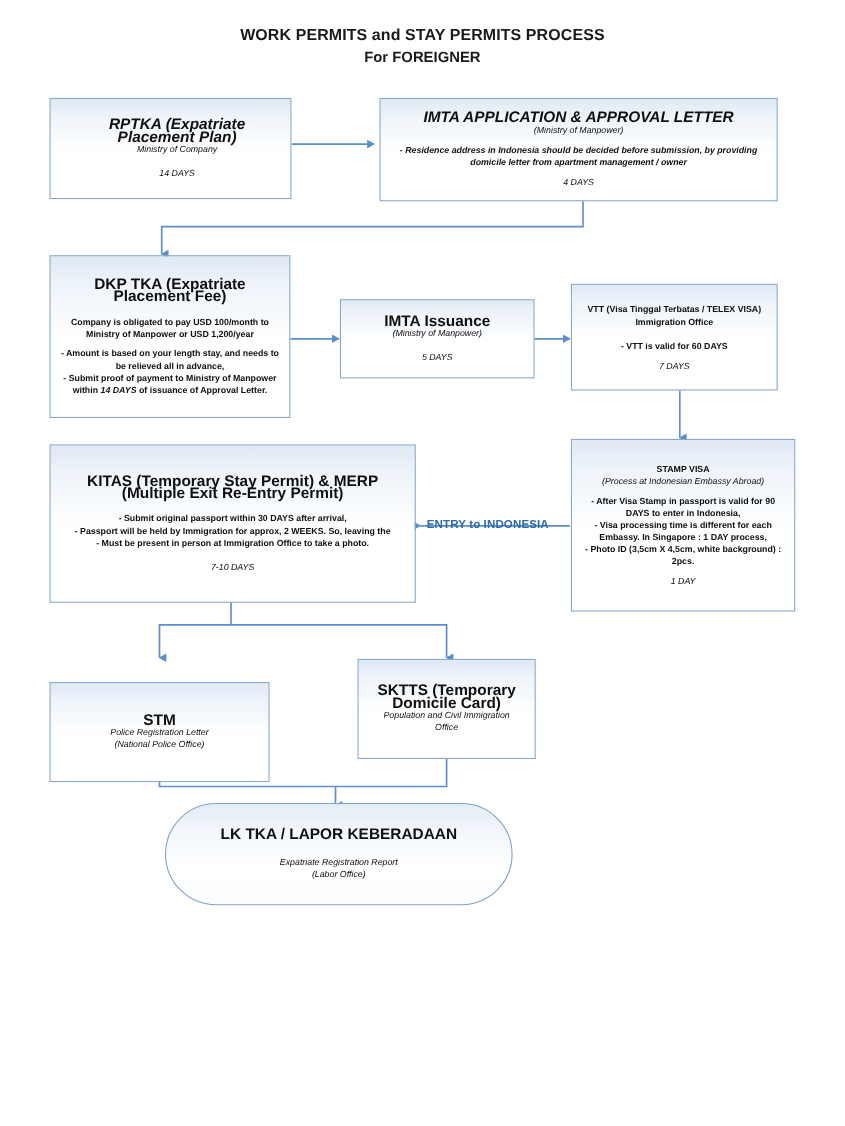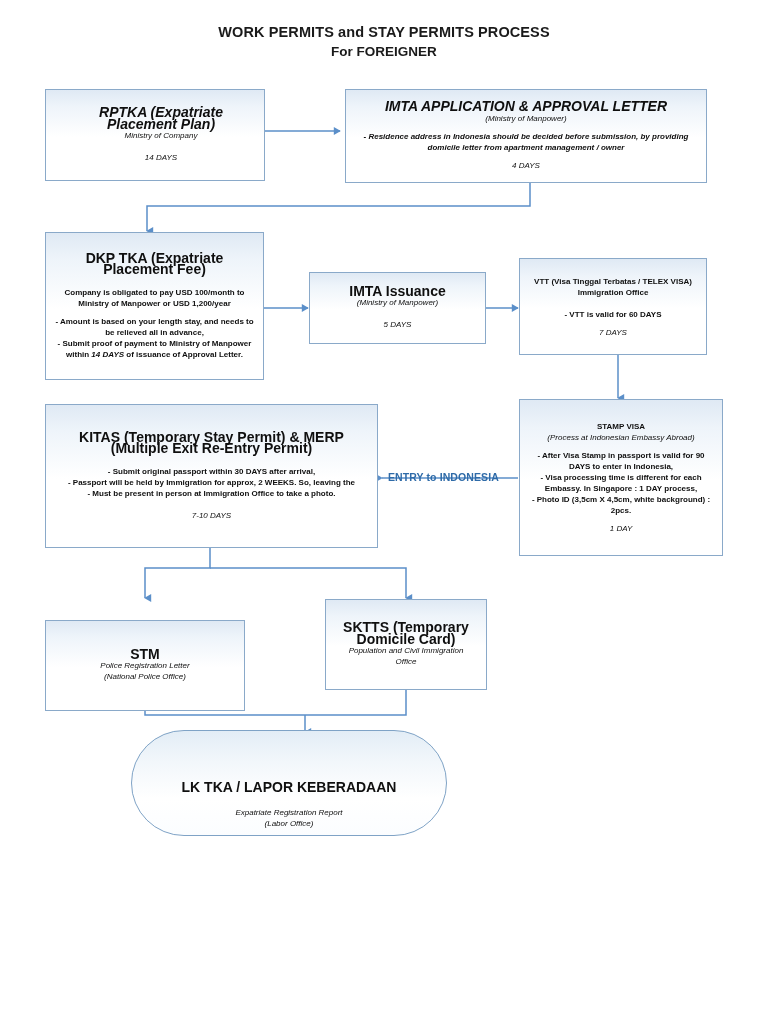--- a/index.html
+++ b/index.html
@@ -216,20 +216,20 @@
     <span class="ln i fs-105">Police Registration Letter</span>
     <span class="ln i fs-105">(National Police Office)</span>
   </div>
 
   <div class="node" style="left:325px; top:599px; width:162px; height:91px; padding:6px 5px;">
     <span class="ln b fs-11">SKTTS (Temporary Domicile Card)</span>
     <span class="ln i fs-105">Population and Civil Immigration</span>
     <span class="ln i fs-105">Office</span>
   </div>
 
-  <div class="node oval" style="left:131px; top:730px; width:316px; height:106px;justify-content:flex-end;">
+  <div class="node oval" style="left:150px; top:730px; width:316px; height:93px;">
     <span class="ln b fs-11">LK TKA  / LAPOR KEBERADAAN</span>
     <span class="gap-lg"></span>
     <span class="ln i fs-105">Expatriate Registration Report</span>
     <span class="ln i fs-105">(Labor Office)</span>
   </div>
 
 </div>
 
 </body></html>

